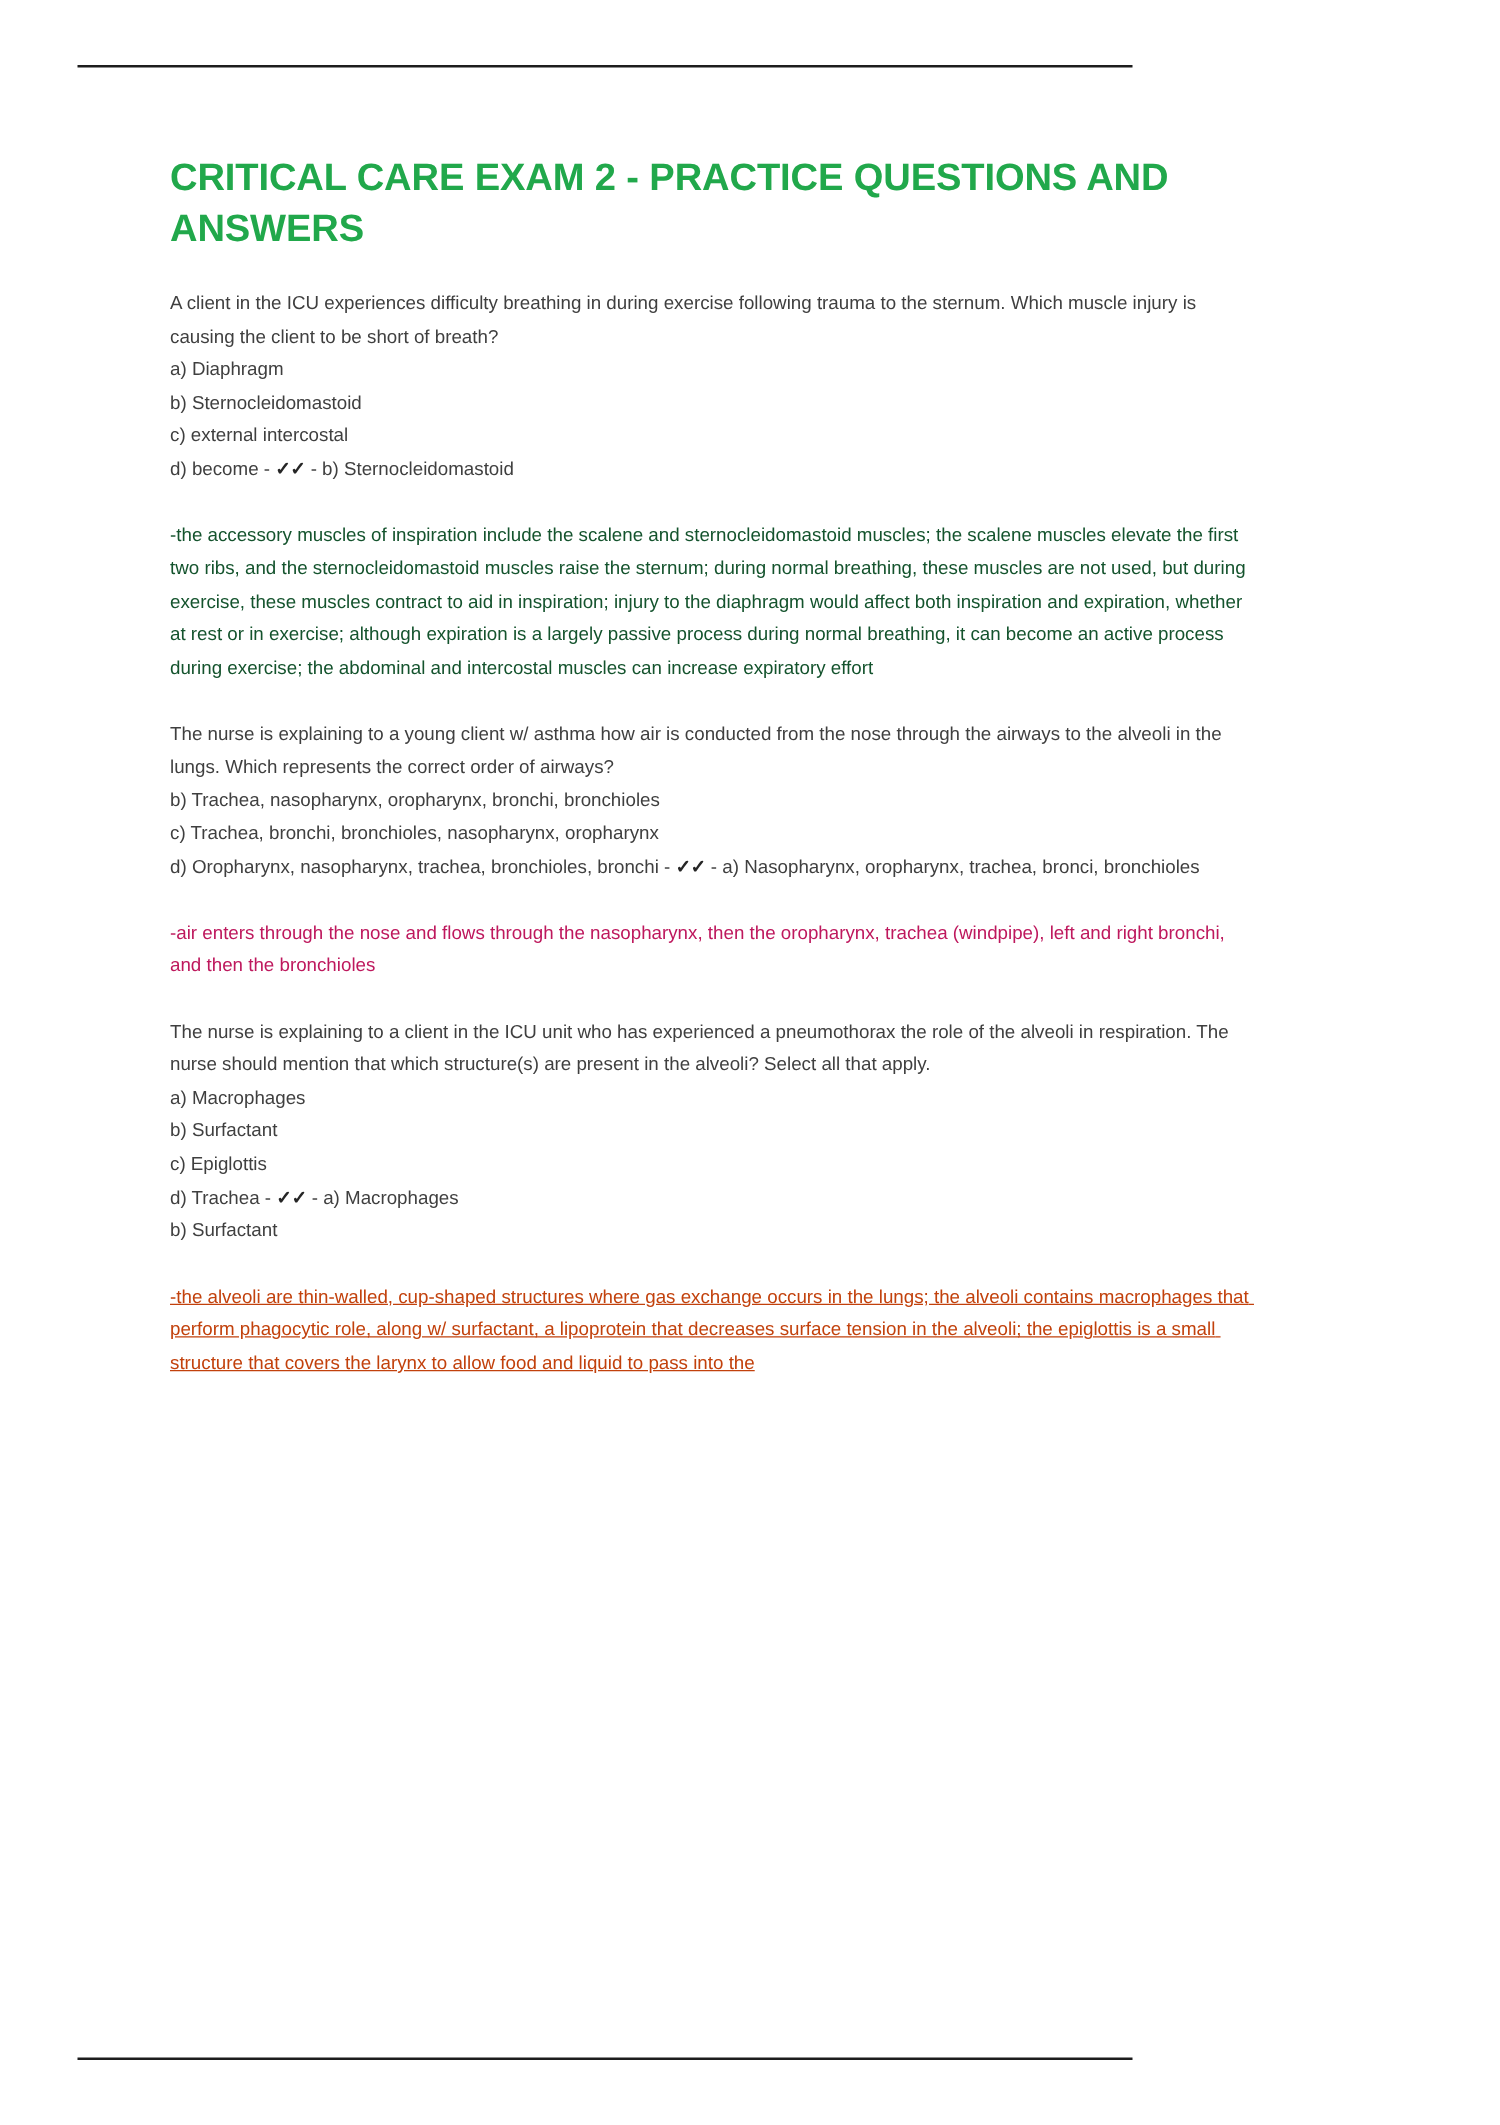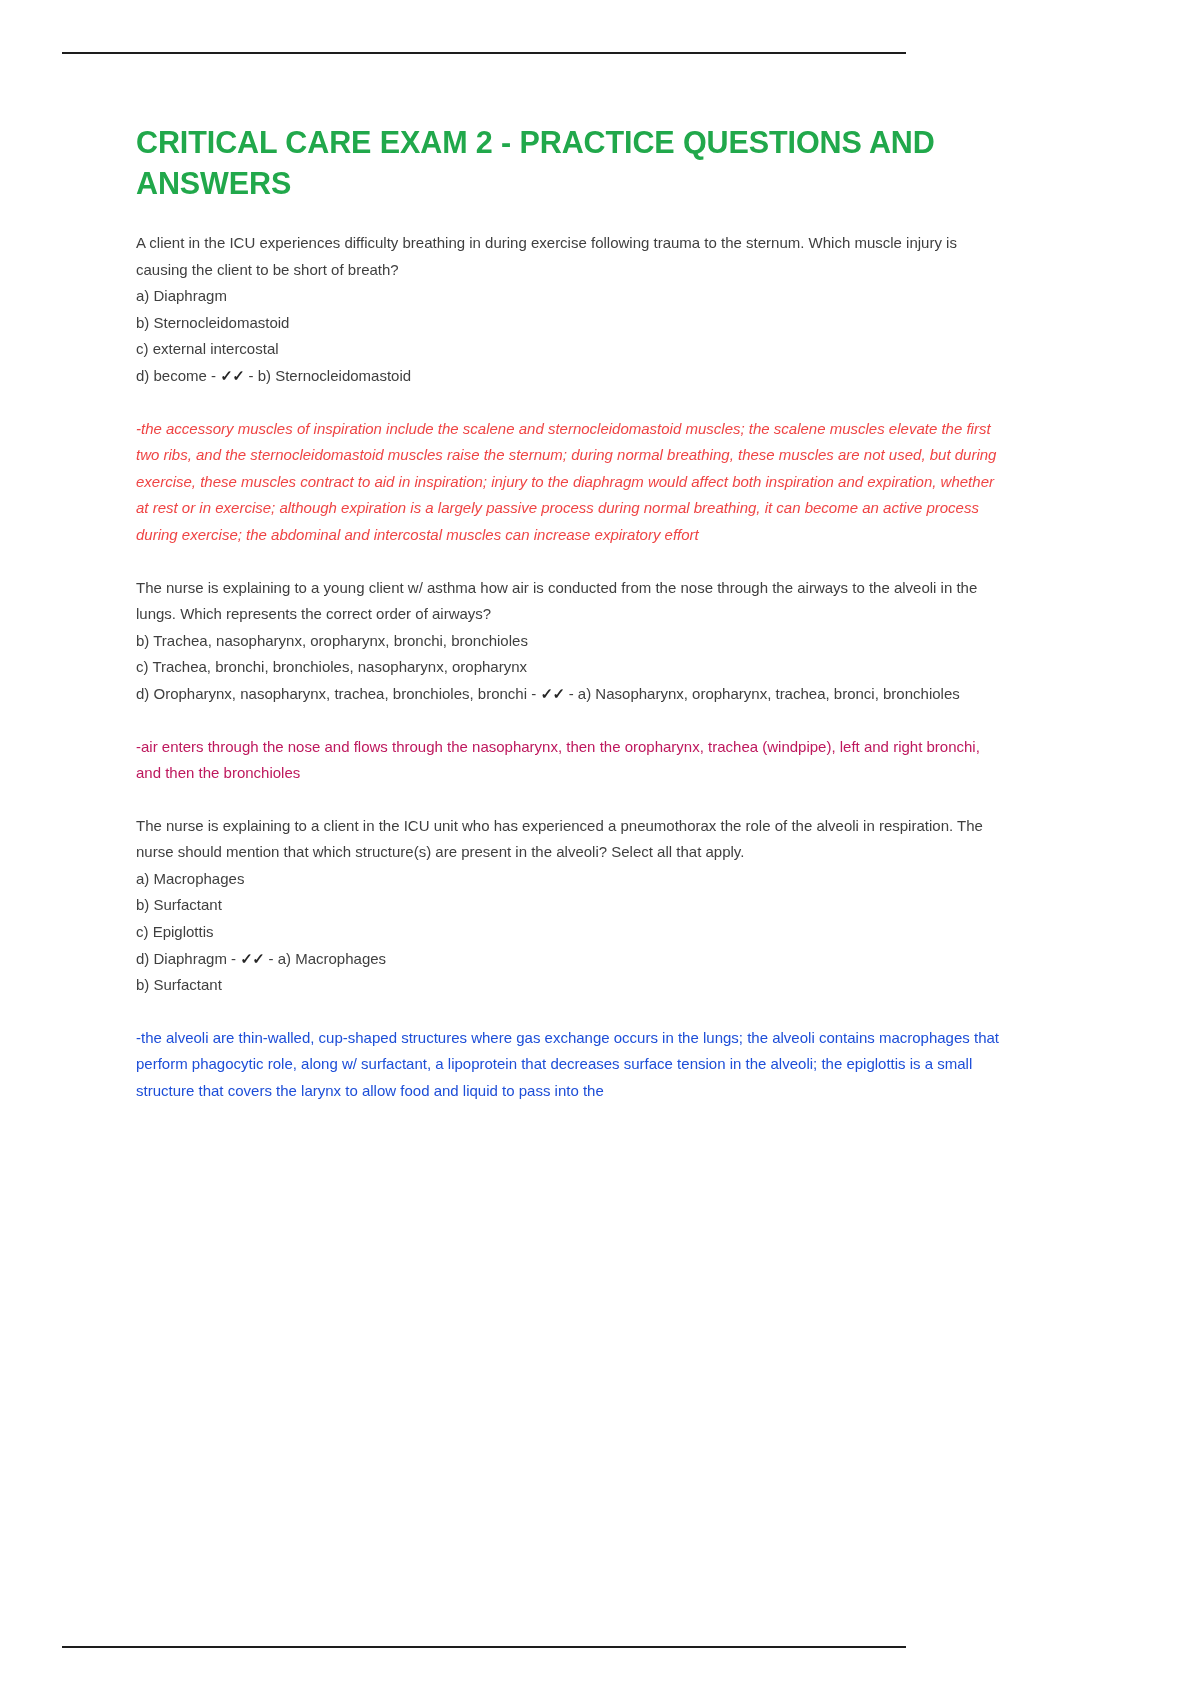--- a/index.html
+++ b/index.html
@@ -85,42 +85,42 @@
     <h1 class="doc-title" style="color: rgb(33, 168, 75);">CRITICAL CARE EXAM 2 - PRACTICE QUESTIONS AND ANSWERS</h1>
 
     <div class="block" style="color: rgb(63, 63, 63);">
       <span class="line para">A client in the ICU experiences difficulty breathing in during exercise following trauma to the sternum. Which muscle injury is causing the client to be short of breath?</span>
       <span class="line">a) Diaphragm</span>
       <span class="line">b) Sternocleidomastoid</span>
       <span class="line">c) external intercostal</span>
       <span class="line"><span>d) become - </span><span class="check">✓✓</span><span> - b) Sternocleidomastoid</span></span>
     </div>
 
-    <div class="block" style="color: #ef4444; font-style: italic;">
+    <div class="block" style="color: #14532d;">
       <span class="line para">-the accessory muscles of inspiration include the scalene and sternocleidomastoid muscles; the scalene muscles elevate the first two ribs, and the sternocleidomastoid muscles raise the sternum; during normal breathing, these muscles are not used, but during exercise, these muscles contract to aid in inspiration; injury to the diaphragm would affect both inspiration and expiration, whether at rest or in exercise; although expiration is a largely passive process during normal breathing, it can become an active process during exercise; the abdominal and intercostal muscles can increase expiratory effort</span>
     </div>
 
     <div class="block" style="color: rgb(63, 63, 63);">
       <span class="line para">The nurse is explaining to a young client w/ asthma how air is conducted from the nose through the airways to the alveoli in the lungs. Which represents the correct order of airways?</span>
       <span class="line">b) Trachea, nasopharynx, oropharynx, bronchi, bronchioles</span>
       <span class="line">c) Trachea, bronchi, bronchioles, nasopharynx, oropharynx</span>
       <span class="line para"><span>d) Oropharynx, nasopharynx, trachea, bronchioles, bronchi - </span><span class="check">✓✓</span><span> - a) Nasopharynx, oropharynx, trachea, bronci, bronchioles</span></span>
     </div>
 
     <div class="block" style="color: #be185d;">
       <span class="line para">-air enters through the nose and flows through the nasopharynx, then the oropharynx, trachea (windpipe), left and right bronchi, and then the bronchioles</span>
     </div>
 
     <div class="block" style="color: rgb(63, 63, 63);">
       <span class="line para">The nurse is explaining to a client in the ICU unit who has experienced a pneumothorax the role of the alveoli in respiration. The nurse should mention that which structure(s) are present in the alveoli? Select all that apply.</span>
       <span class="line">a) Macrophages</span>
       <span class="line">b) Surfactant</span>
       <span class="line">c) Epiglottis</span>
-      <span class="line"><span>d) Diaphragm - </span><span class="check">✓✓</span><span> - a) Macrophages</span></span>
+      <span class="line"><span>d) Trachea - </span><span class="check">✓✓</span><span> - a) Macrophages</span></span>
       <span class="line">b) Surfactant</span>
     </div>
 
-    <div class="block" style="color: #1d4ed8;">
+    <div class="block" style="color: #c2410c; text-decoration: underline;">
       <span class="line para">-the alveoli are thin-walled, cup-shaped structures where gas exchange occurs in the lungs; the alveoli contains macrophages that perform phagocytic role, along w/ surfactant, a lipoprotein that decreases surface tension in the alveoli; the epiglottis is a small structure that covers the larynx to allow food and liquid to pass into the</span>
     </div>
 
   </div>
 </div>
 
 </body></html>

